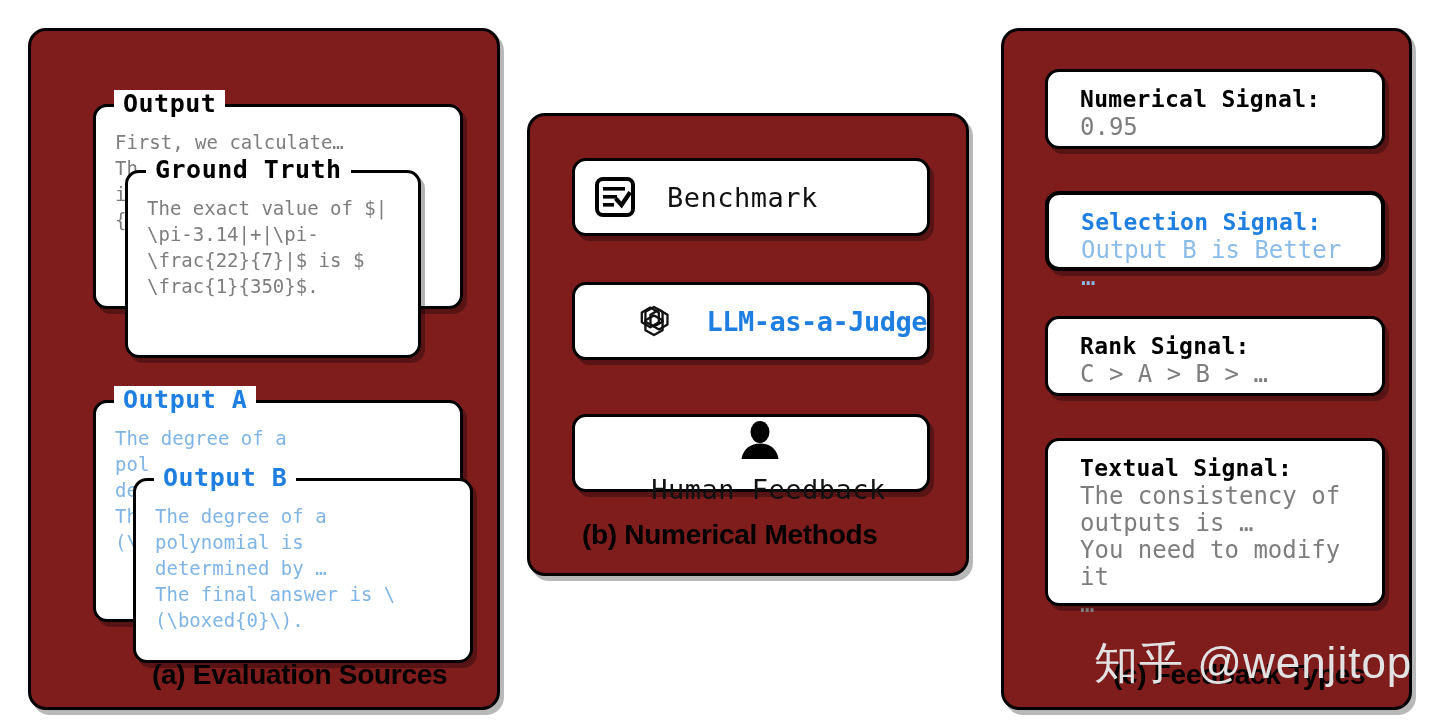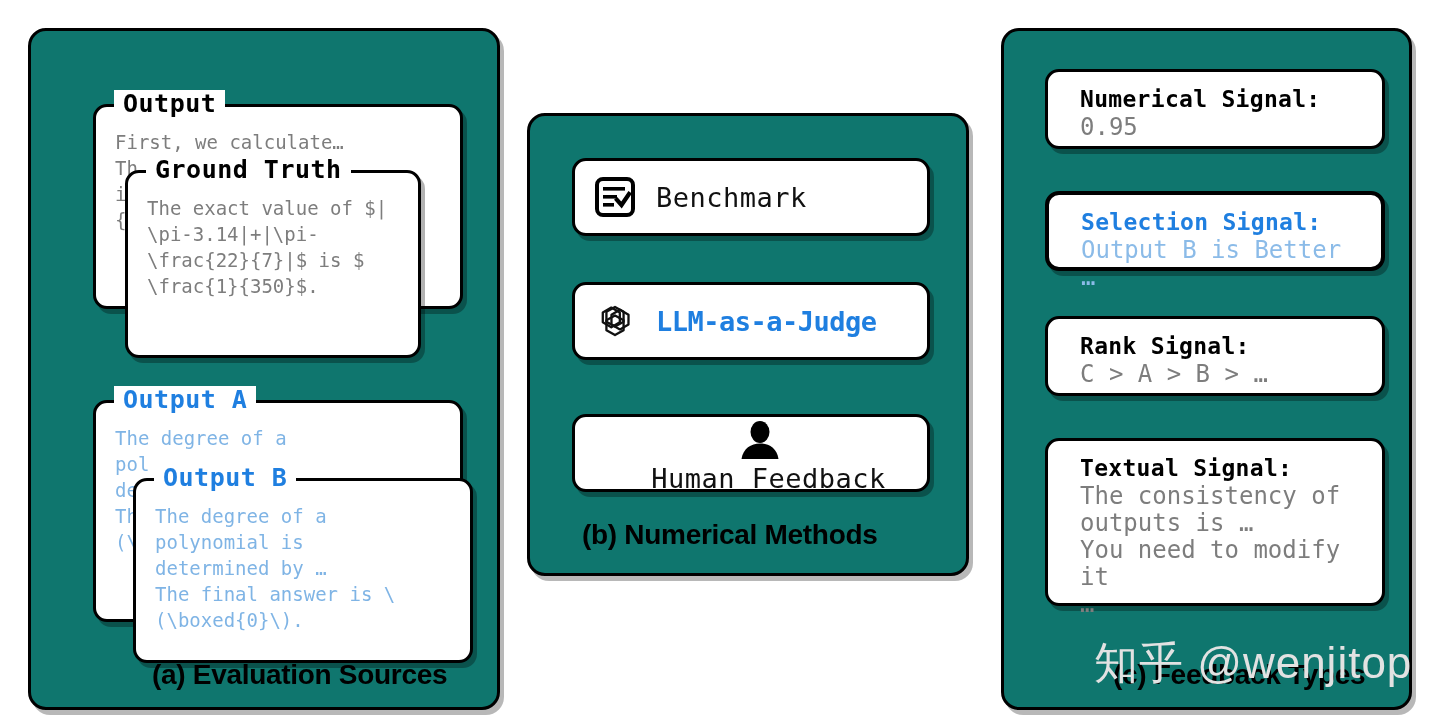--- a/index.html
+++ b/index.html
@@ -8,21 +8,21 @@
     background:#ffffff;
     font-family:"DejaVu Sans Mono", monospace;
     overflow:hidden;
     position:relative;
   }
   .canvas{position:relative;width:1440px;height:728px;}
 
   
   .panel{
     position:absolute;
-    background:#0f766e;
+    background:#7f1d1d;
     border:3px solid #000;
     border-radius:18px;
     box-shadow:4px 5px 0 rgba(0,0,0,0.28);
     box-sizing:border-box;
   }
   #panel-a{left:28px;  top:28px;  width:472px; height:682px;}
   #panel-b{left:527px; top:113px; width:442px; height:463px;}
   #panel-c{left:1001px;top:28px;  width:411px; height:682px;}
 
   .caption{
@@ -86,23 +86,24 @@
   .mrow{
     position:absolute;
     left:42px;width:358px;height:78px;
     background:#fff;
     border:3px solid #000;
     border-radius:14px;
     box-shadow:4px 5px 0 rgba(0,0,0,0.30);
     box-sizing:border-box;
     display:flex;align-items:center;
     padding-left:17px;
+    gap:11px;
   }
   #mrow-0{top:42px;}
-  #mrow-1{top:166px;}
+  #mrow-1{top:166px;justify-content:flex-end;}
   #mrow-2{top:298px;flex-direction:column;}
   .mrow .mlabel{
     font-family:"DejaVu Sans Mono", monospace;
     font-size:27px;
     color:#111;
     margin-left:18px;
     white-space:nowrap;
     letter-spacing:0.5px;
   }
   .mrow .mlabel.blue{color:#1f7fe0;font-weight:bold;letter-spacing:-0.5px;}

